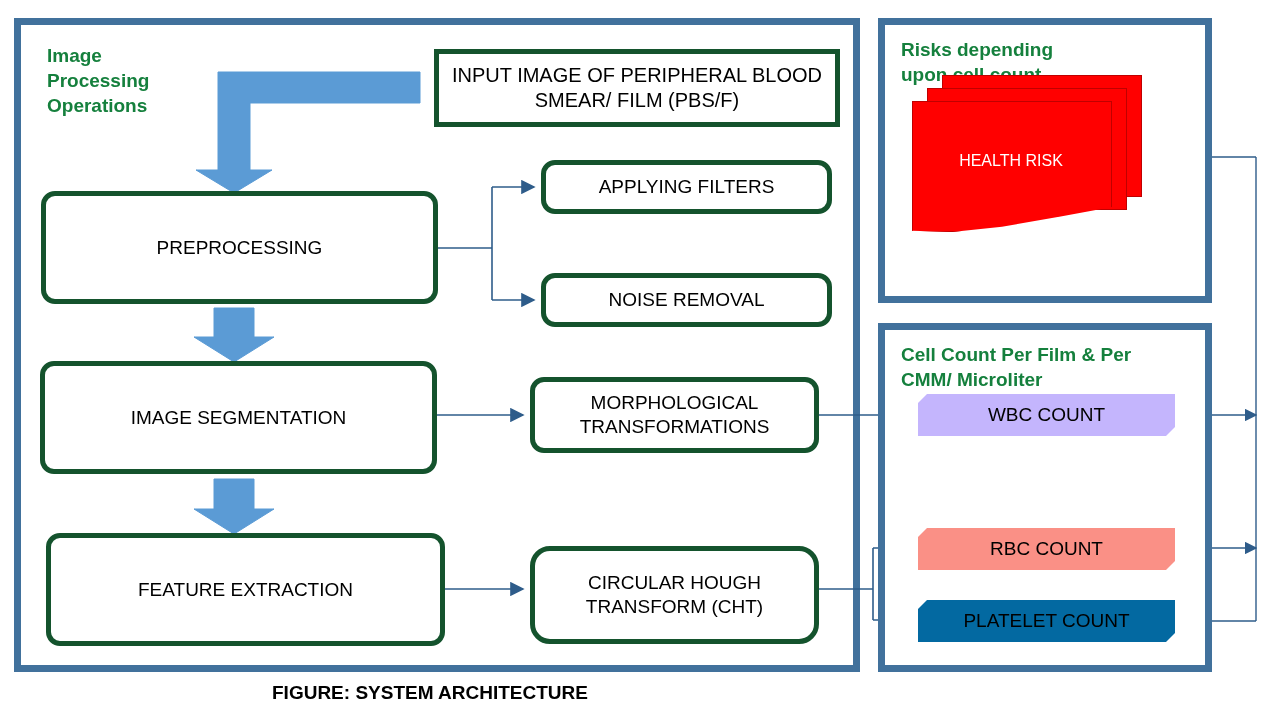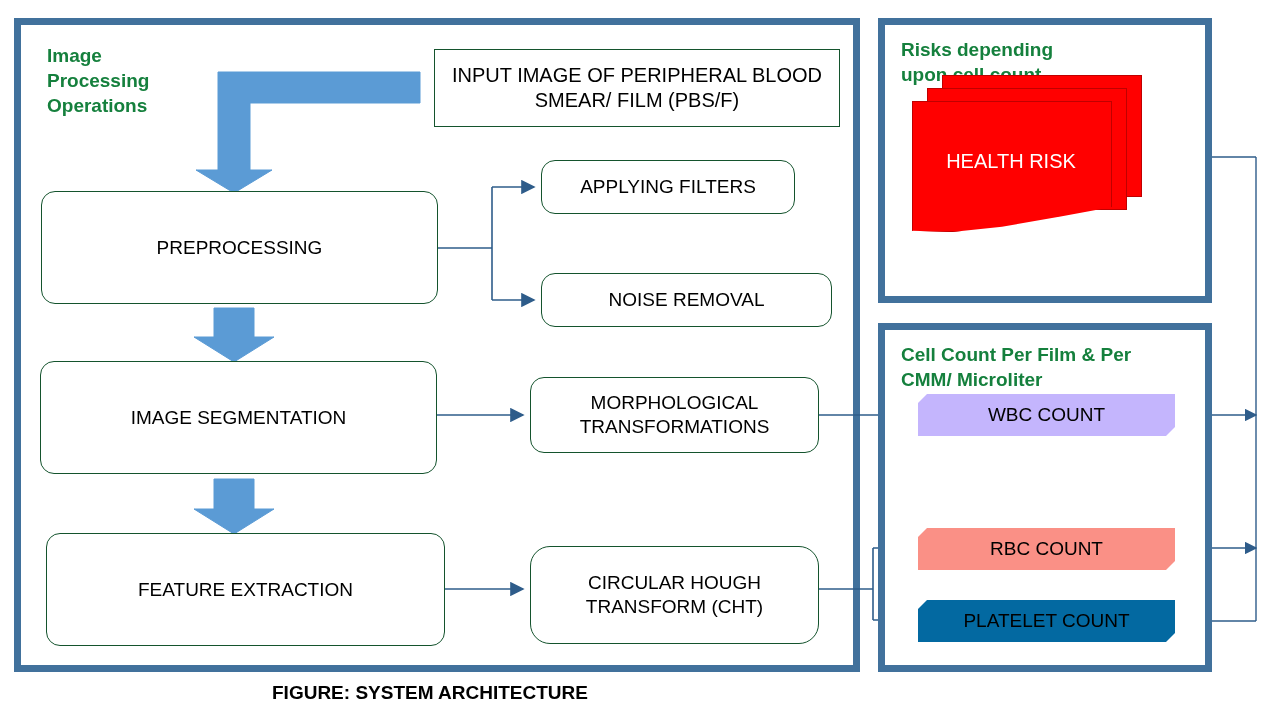--- a/index.html
+++ b/index.html
@@ -40,41 +40,41 @@
     white-space: pre-line;
   }
   #title-ipo   { left: 26px; top: 18px; }
   #title-risks { left: 16px; top: 12px; }
   #title-cell  { left: 16px; top: 12px; }
 
   
   .node {
     position: absolute;
     box-sizing: border-box;
-    border: 1px solid #14532d;
+    border: 5px solid #14532d;
     background: #ffffff;
     display: flex;
     align-items: center;
     justify-content: center;
     text-align: center;
     color: #000000;
     font-size: 19px;
     line-height: 1.25;
     white-space: pre-line;
     padding: 2px 6px;
   }
   .node.rounded { border-radius: 14px; }
   .node.sharp   { border-radius: 0; }
 
   
   #n-input   { left: 434px; top: 49px;  width: 406px; height: 78px;  font-size: 20px; }
   #n-prep    { left: 41px;  top: 191px; width: 397px; height: 113px; }
   #n-seg     { left: 40px;  top: 361px; width: 397px; height: 113px; }
   #n-feat    { left: 46px;  top: 533px; width: 399px; height: 113px; }
-  #n-filters { left: 541px; top: 160px; width: 254px; height: 54px;  }
+  #n-filters { left: 541px; top: 160px; width: 291px; height: 54px;  }
   #n-noise   { left: 541px; top: 273px; width: 291px; height: 54px;  }
   #n-morph   { left: 530px; top: 377px; width: 289px; height: 76px;  }
   #n-cht     { left: 530px; top: 546px; width: 289px; height: 98px; border-radius: 20px;  }
 
   
   .count-box {
     position: absolute;
     box-sizing: border-box;
     display: flex;
     align-items: center;
@@ -109,21 +109,21 @@
   #risk-sheet-1 {
     left: 0px; top: 26px; width: 198px; height: 129px;
     clip-path: polygon(0 0, 100% 0, 100% 81%, 75% 88%, 45% 96%, 20% 100%, 0 99%);
   }
   #risk-label {
     position: absolute;
     left: 0px; top: 26px;
     width: 198px; height: 120px;
     display: flex; align-items: center; justify-content: center;
     color: #ffffff;
-    font-size: 20px;
+    font-size: 16px;
     z-index: 5;
   }
 
   
   #caption {
     position: absolute;
     left: 0; top: 682px;
     width: 860px;
     text-align: center;
     font-size: 19px;

